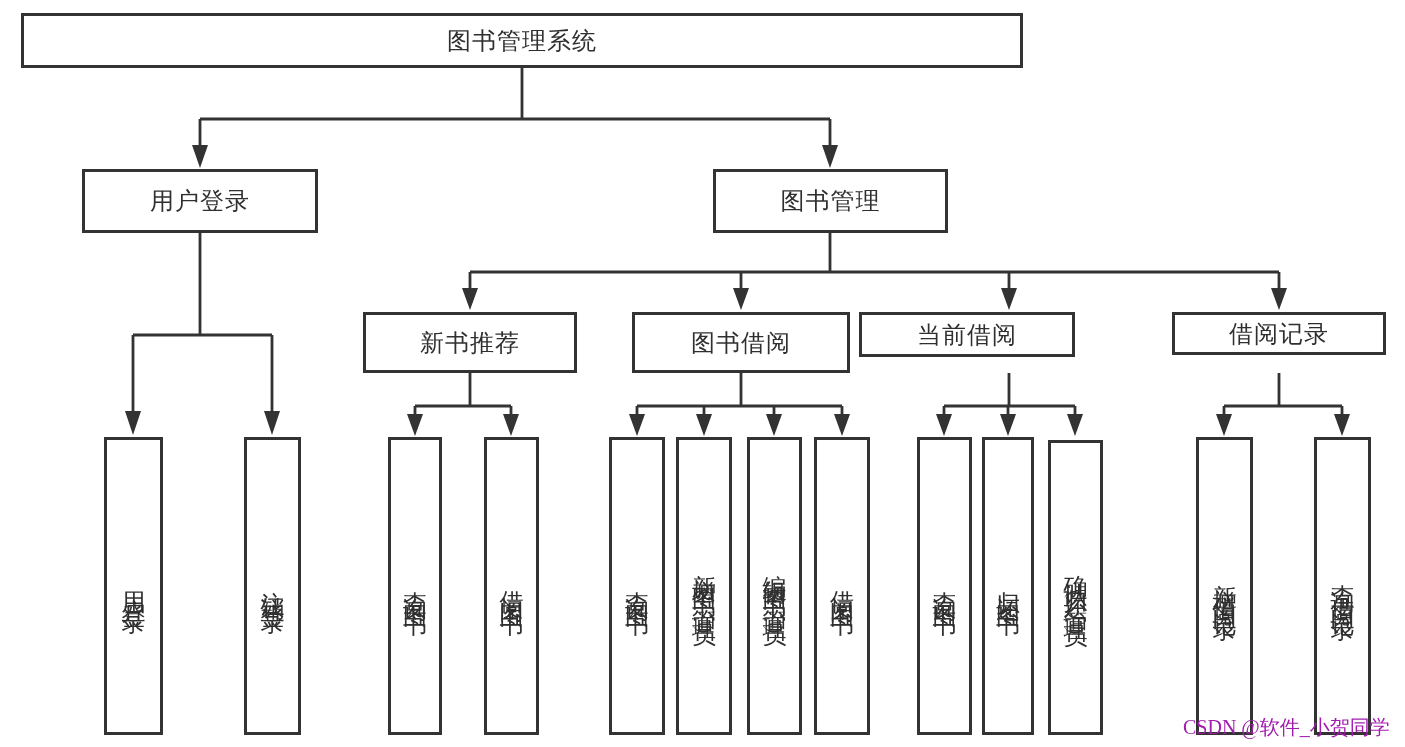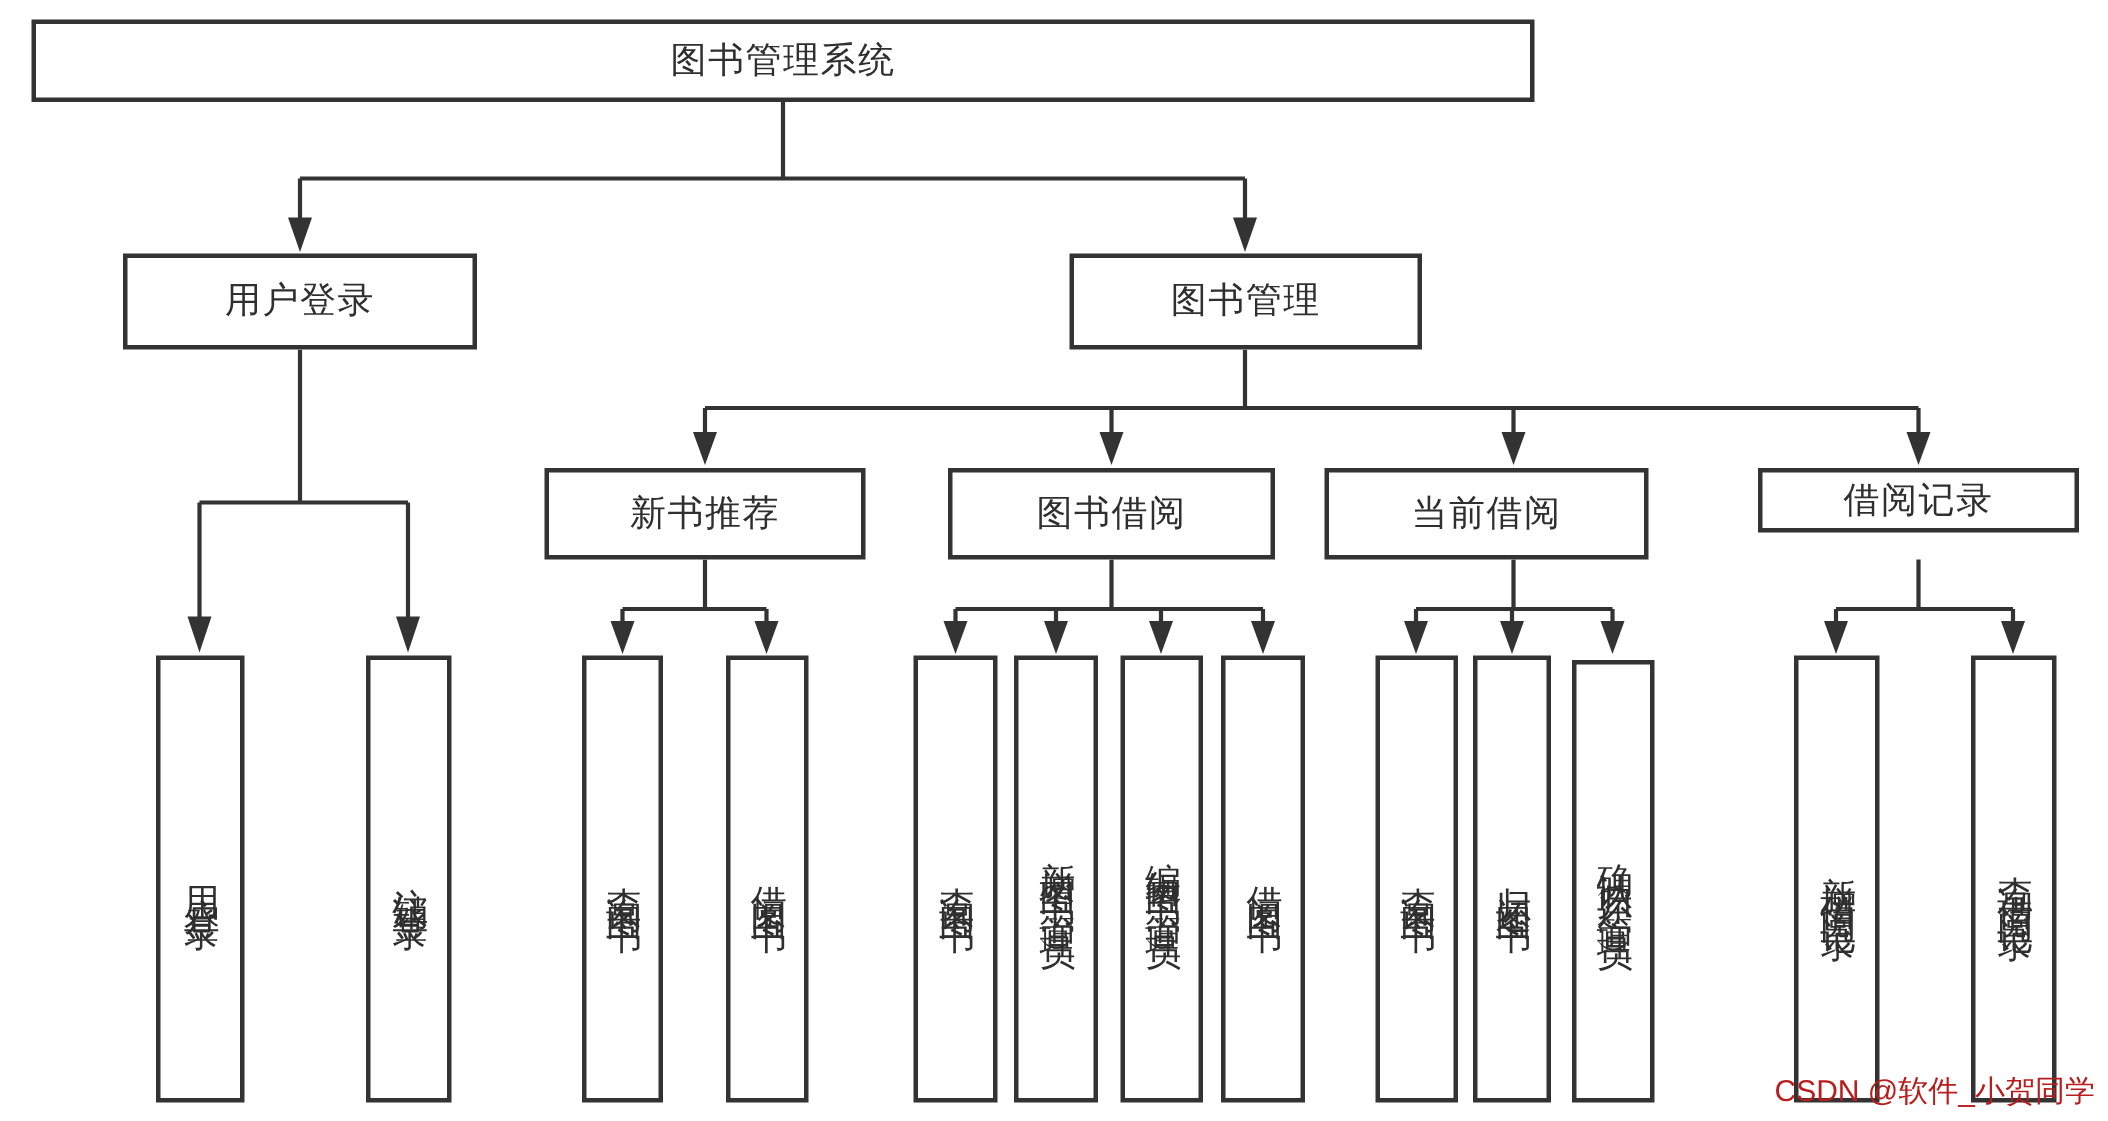--- a/index.html
+++ b/index.html
@@ -1,20 +1,20 @@
 <!DOCTYPE html>
 <html><head>
 <meta charset="utf-8">
 <style>
   html,body{margin:0;padding:0;background:#ffffff;}
   .stage{
     position:relative;
     width:1405px;height:747px;
     background:#ffffff;
-    font-family:Liberation Sans, sans-serif;
+    font-family:Liberation Serif, serif;
     overflow:hidden;
   }
   .wires{position:absolute;left:0;top:0;pointer-events:none;}
   .node{
     position:absolute;
     box-sizing:border-box;
     background:#ffffff;
     border:3px solid #333333;
     color:#2f2f2f;
     display:flex;
@@ -28,21 +28,21 @@
   .node.v{
     writing-mode:vertical-rl;
     text-orientation:mixed;
     letter-spacing:7px;
     font-size:24px;
   }
   .watermark{
     position:absolute;
     left:1183px;top:714px;
     font-size:20px;
-    color:#b91c1c;
+    color:#a21caf;
     letter-spacing:0px;
     z-index:5;
     white-space:nowrap;
   }
 </style>
 </head>
 <body>
 
 <div class="stage">
 
@@ -93,21 +93,21 @@
     </g>
   </svg>
 
   <div class="node h" style="left:21px;top:13px;width:1002px;height:55px">图书管理系统</div>
 
   <div class="node h" style="left:82px;top:169px;width:236px;height:64px">用户登录</div>
   <div class="node h" style="left:713px;top:169px;width:235px;height:64px">图书管理</div>
 
   <div class="node h" style="left:632px;top:312px;width:218px;height:61px">图书借阅</div>
   <div class="node h" style="left:363px;top:312px;width:214px;height:61px">新书推荐</div>
-  <div class="node h" style="left:883px;top:312px;width:216px;height:61px">当前借阅</div>
+  <div class="node h" style="left:859px;top:312px;width:216px;height:45px">当前借阅</div>
   <div class="node h" style="left:1172px;top:312px;width:214px;height:43px">借阅记录</div>
 
   <div class="node v" style="left:104px;top:437px;width:59px;height:298px">用户登录</div>
   <div class="node v" style="left:244px;top:437px;width:57px;height:298px">注销登录</div>
 
   <div class="node v" style="left:388px;top:437px;width:54px;height:298px">查询图书</div>
   <div class="node v" style="left:484px;top:437px;width:55px;height:298px">借阅图书</div>
 
   <div class="node v" style="left:609px;top:437px;width:56px;height:298px">查询图书</div>
   <div class="node v" style="left:676px;top:437px;width:56px;height:298px">新增图书（管理员）</div>

